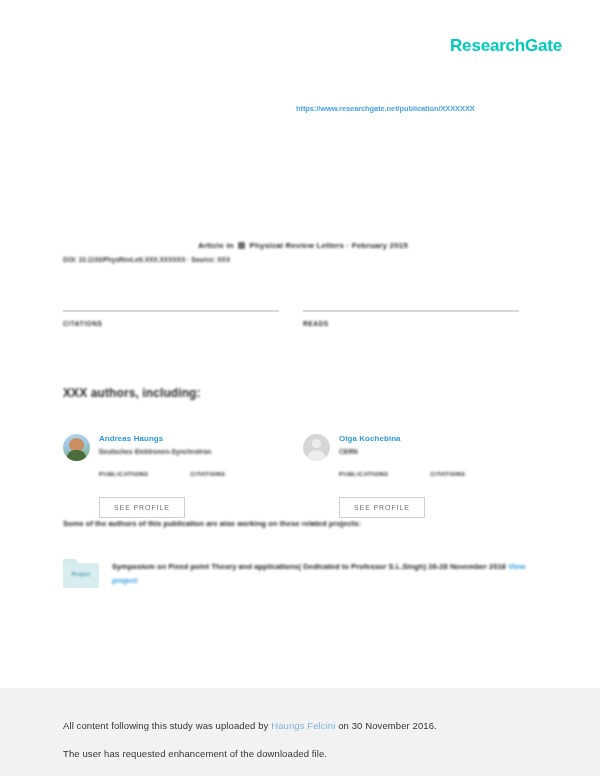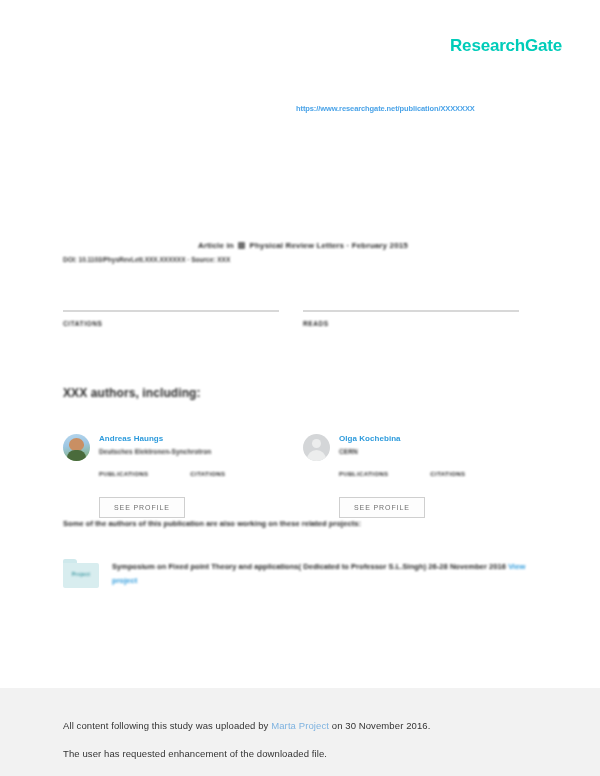--- a/index.html
+++ b/index.html
@@ -424,16 +424,16 @@
       </div>
     </div>
 
 
   </div>
 
 </div>
 
 <div class="footer">
   <div class="footer-line">
-    <span>All content following this study was uploaded by </span><span class="uploader">Marta Project</span><span> on 30 November 2016.</span>
+    <span>All content following this study was uploaded by </span><span class="uploader">Haungs Felcini</span><span> on 30 November 2016.</span>
   </div>
   <div class="footer-line">The user has requested enhancement of the downloaded file.</div>
 </div>
 
 </body></html>

